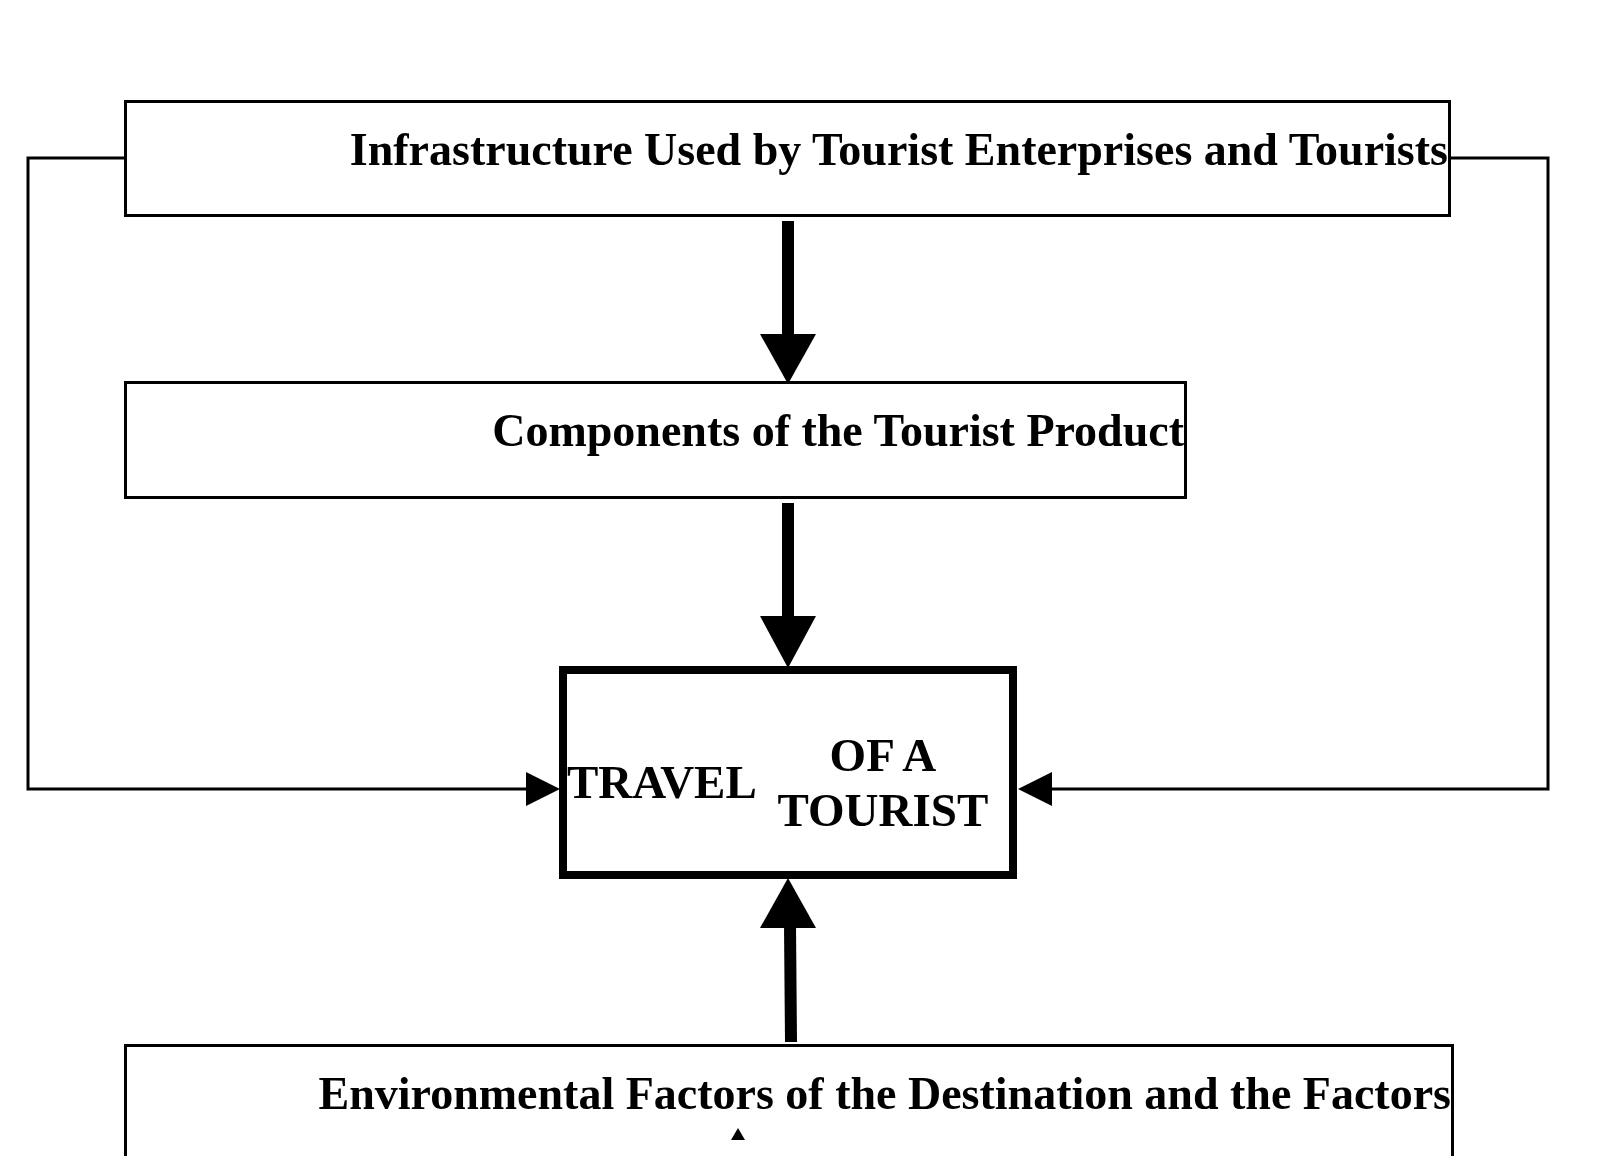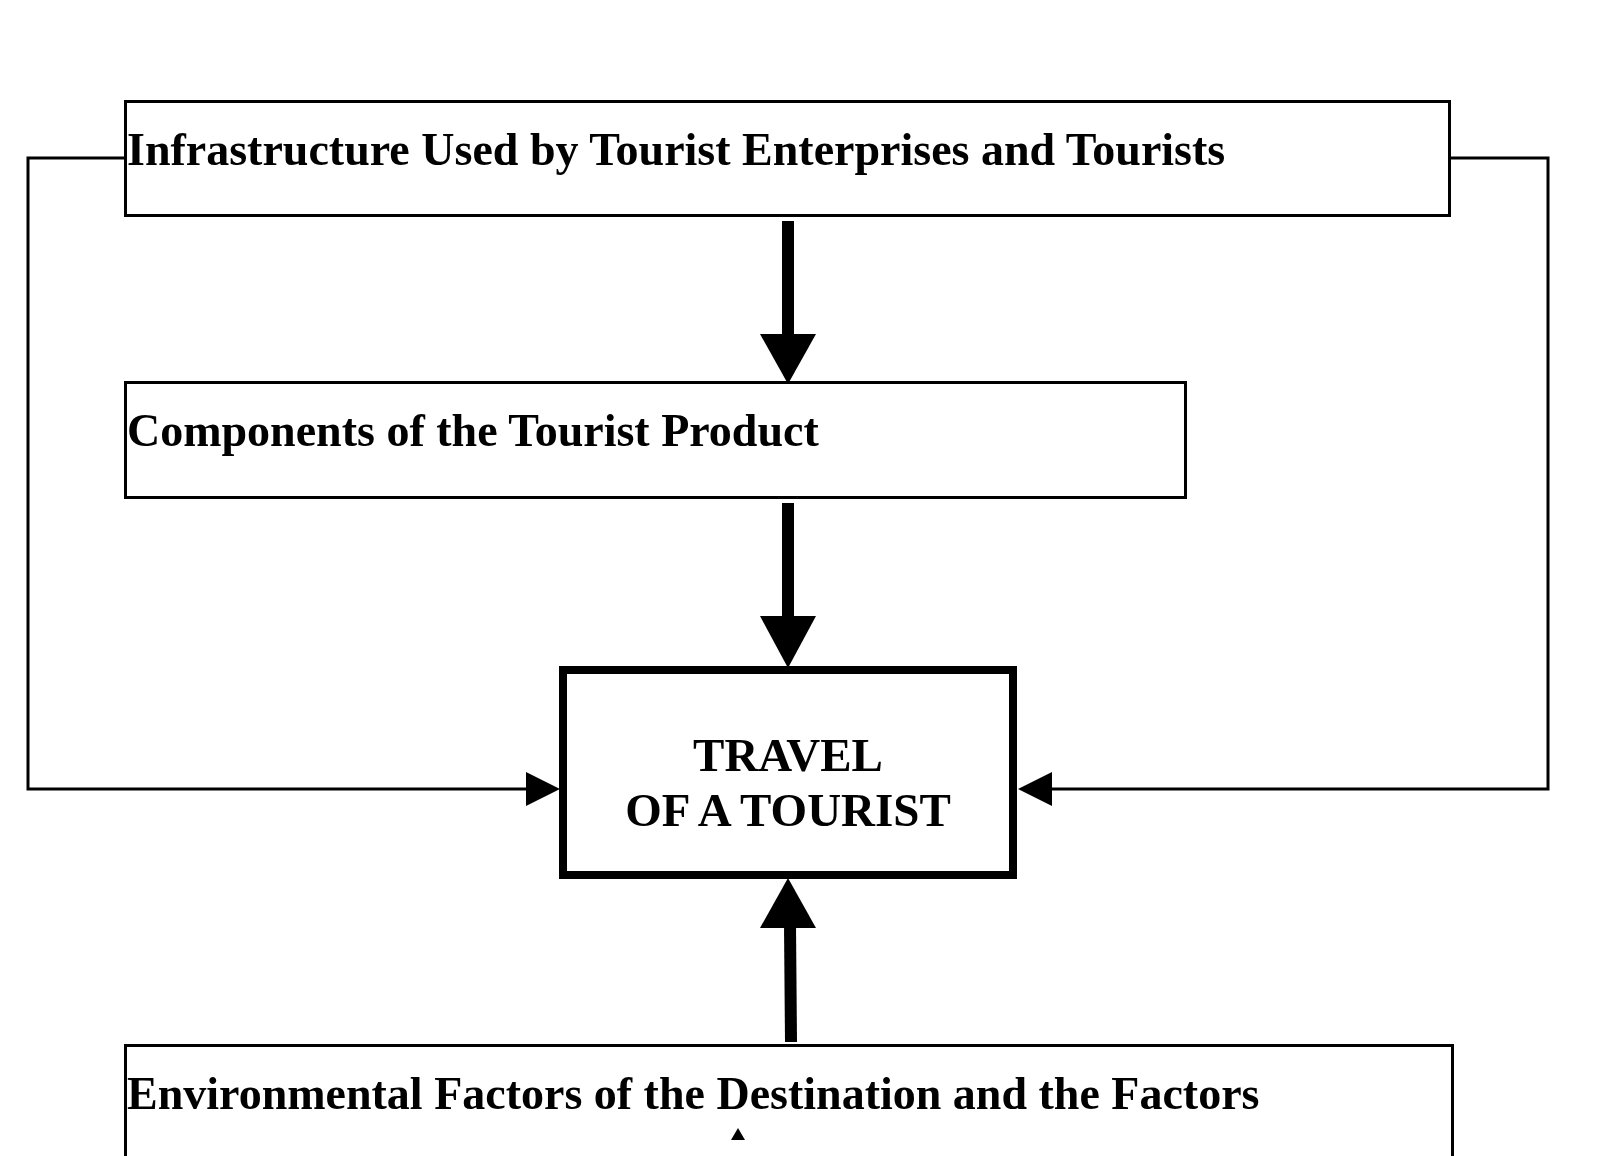--- a/index.html
+++ b/index.html
@@ -14,40 +14,40 @@
       overflow: hidden;
       font-family: "Liberation Serif", "DejaVu Serif", serif;
       color: #000;
     }
     .box {
       position: absolute;
       box-sizing: border-box;
       border: 3px solid #000;
       background: #fff;
       display: flex;
-      justify-content: flex-start;
+      justify-content: flex-end;
       font-weight: bold;
       text-align: center;
     }
     #box-infra {
       left: 124px; top: 100px; width: 1327px; height: 117px;
       align-items: flex-start;
       padding-top: 20px;
       font-size: 46px;
     }
     #box-components {
       left: 124px; top: 381px; width: 1063px; height: 118px;
       align-items: flex-start;
       padding-top: 20px;
       font-size: 46px;
     }
     #box-center {
       left: 559px; top: 666px; width: 458px; height: 213px;
       border-width: 8px;
-      flex-direction: column;
+      flex-direction: row;
       align-items: center;
       justify-content: center;
       font-size: 47px;
       line-height: 55px;
       padding-top: 20px;
     }
     #box-env {
       left: 124px; top: 1044px; width: 1330px; height: 140px;
       align-items: flex-start;
       padding-top: 20px;

